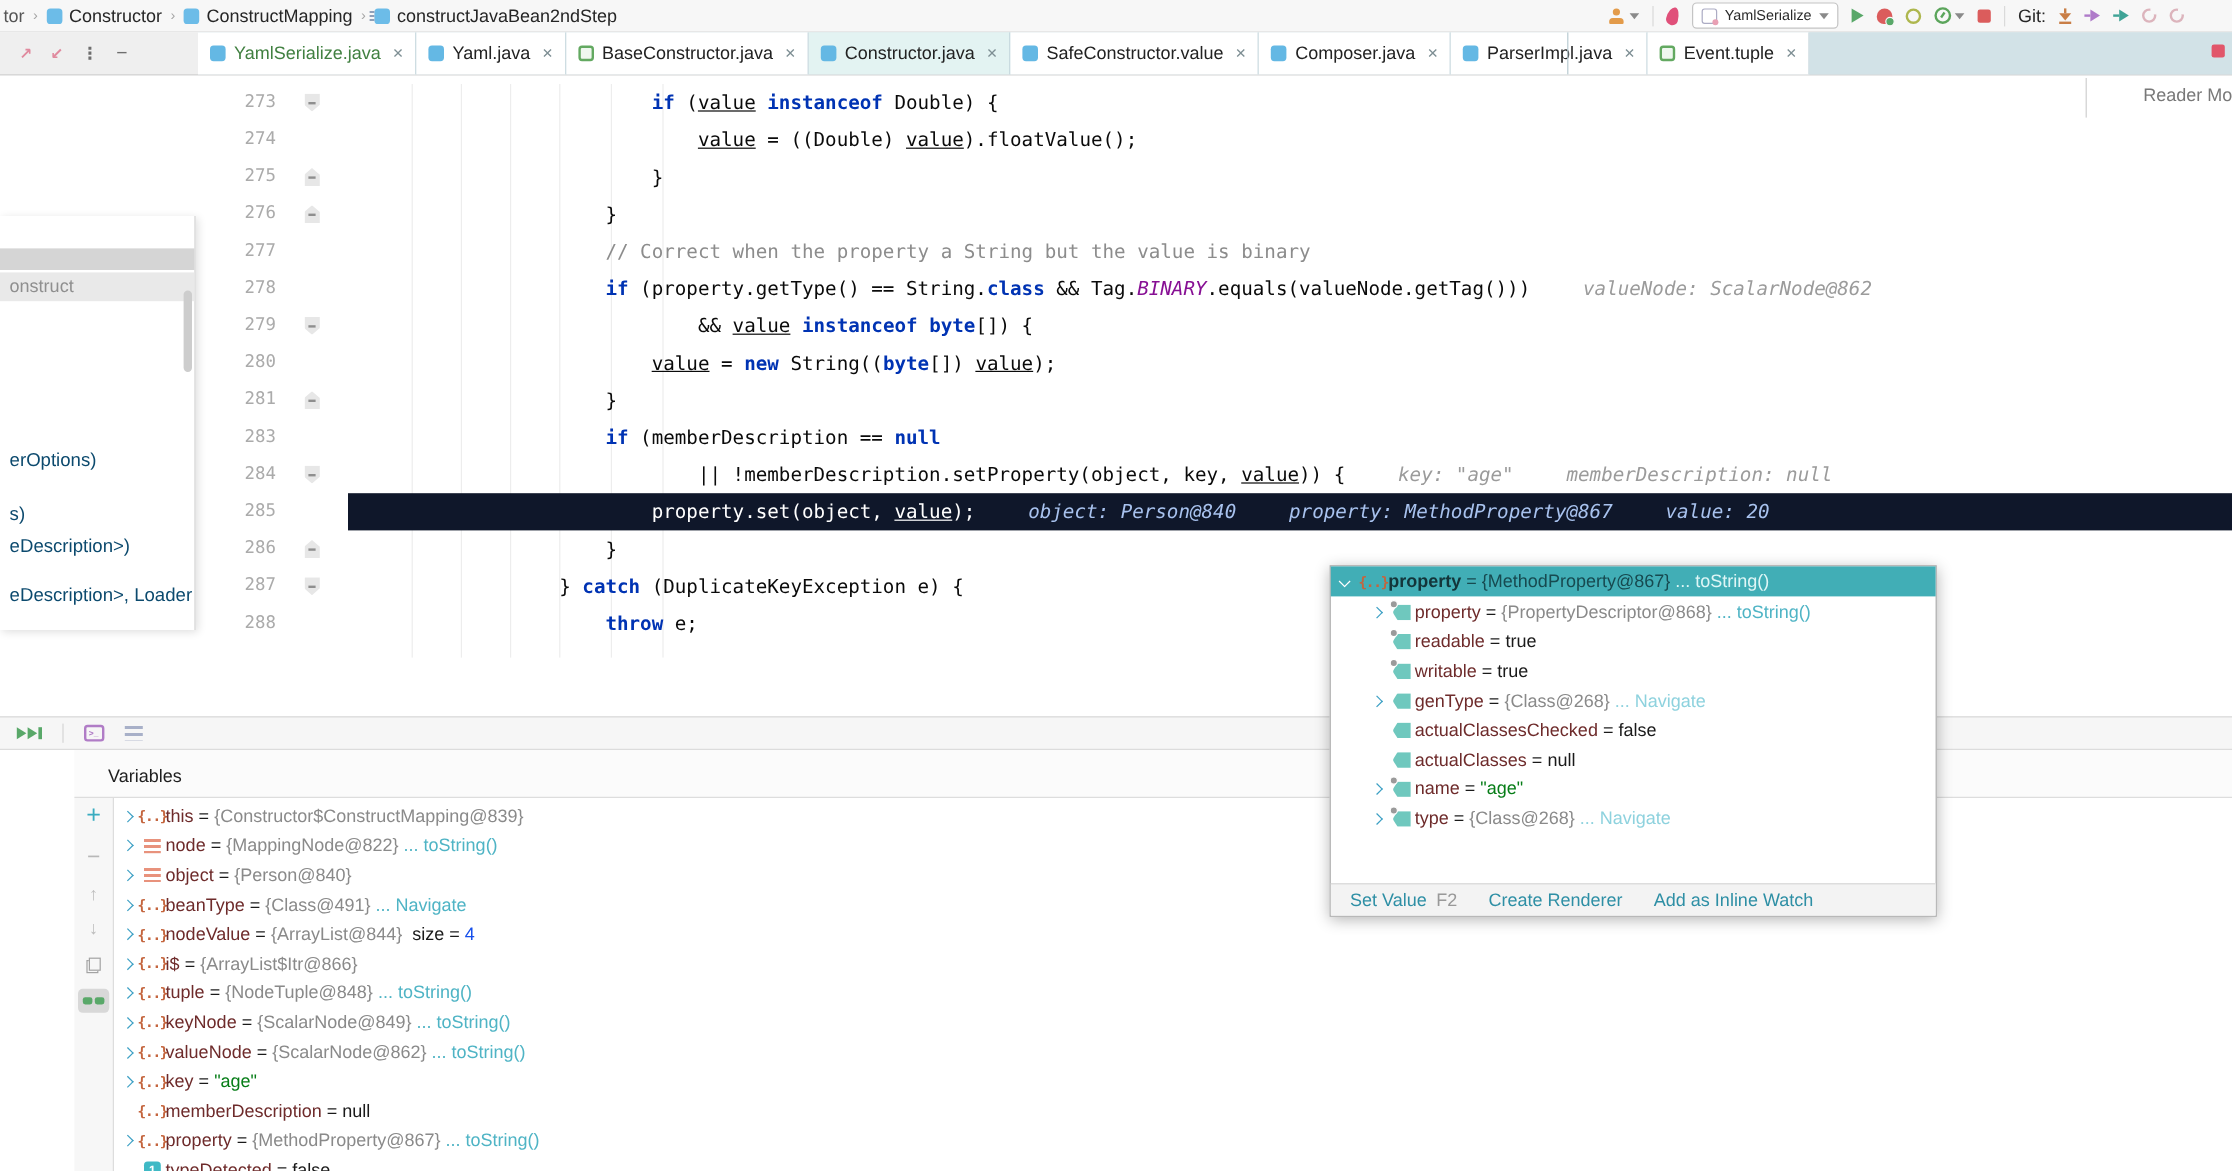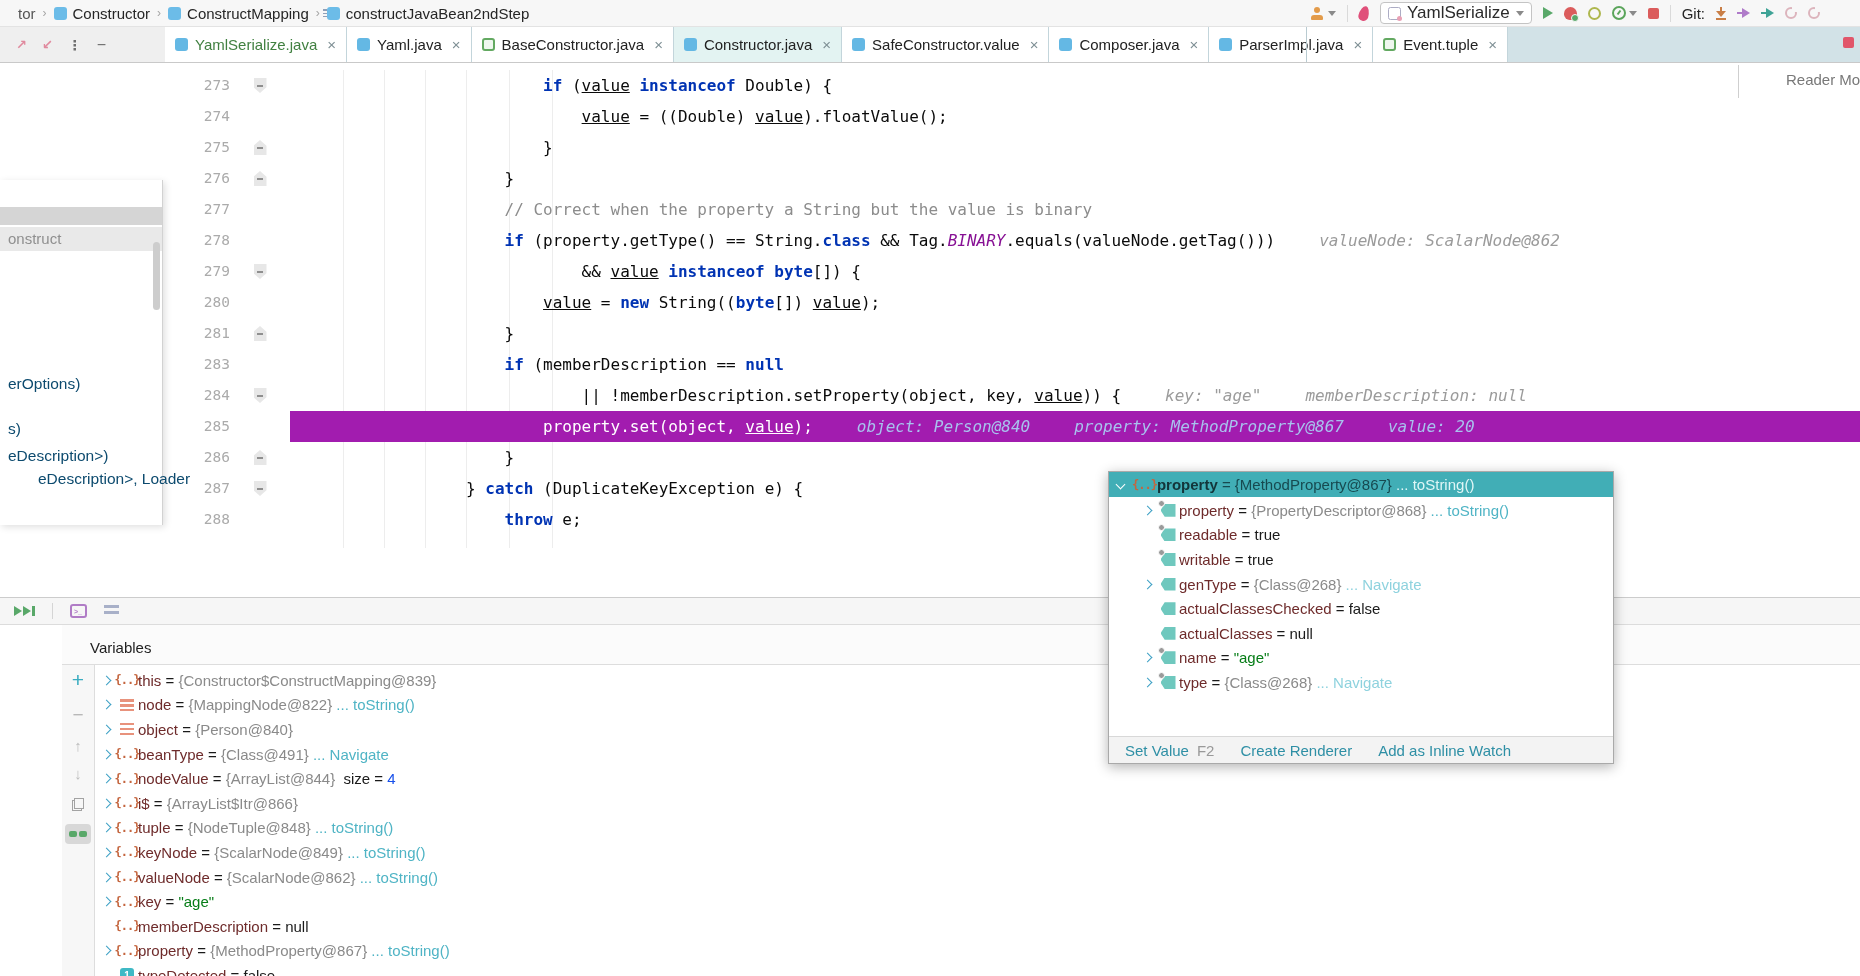--- a/index.html
+++ b/index.html
@@ -1,35 +1,35 @@
 <!DOCTYPE html>
 <html><head>
 <meta charset="utf-8">
 <style>
   html,body{margin:0;padding:0;}
   body{width:1860px;height:976px;position:relative;overflow:hidden;background:#fff;
        font-family:"Liberation Sans","DejaVu Sans",sans-serif;-webkit-font-smoothing:antialiased;}
   
   .topbar{position:absolute;left:0;top:0;width:100%;height:27px;background:#F7F7F7;
           border-bottom:1px solid #E3E3E3;display:flex;align-items:center;box-sizing:border-box;}
-  .crumbs{display:flex;gap:7px;padding-left:18px;font-size:15px;color:#262626;}
+  .crumbs{display:flex;gap:7px;padding-left:3px;font-size:15px;color:#262626;}
   .crumb{display:flex;align-items:center;gap:6px;}
   .crumb-sep{color:#A6A6A6;font-size:12px;}
   .ci{width:13px;height:13px;border-radius:3px;background:#6CBCE8;display:inline-block;position:relative;flex:none;}
   .ci.method::before{content:"";position:absolute;left:-4px;top:2px;width:4px;height:9px;
      background:repeating-linear-gradient(#8FA0B8 0 1.5px,transparent 1.5px 3.5px);}
   .tb-right{margin-left:auto;display:flex;align-items:center;gap:11px;padding-right:40px;}
   .i-users{position:relative;width:15px;height:13px;display:inline-block;}
   .i-users::before{content:"";position:absolute;left:4px;top:0;width:6px;height:6px;border-radius:50%;background:#E39B4A;}
   .i-users::after{content:"";position:absolute;left:1px;bottom:0;width:12px;height:5px;border-radius:3px 3px 1px 1px;background:#E39B4A;}
   .caret{width:0;height:0;border-left:4px solid transparent;border-right:4px solid transparent;border-top:5px solid #8A8A8A;display:inline-block;}
   .vbar{width:1px;height:17px;background:#DADADA;}
   .i-flame{width:10px;height:15px;background:#E0507A;border-radius:55% 45% 50% 50%/70% 70% 30% 30%;transform:rotate(14deg);}
   .runbox{height:20px;background:#fff;border:1px solid #C4C4C4;border-radius:4px;display:flex;align-items:center;gap:6px;
-          padding:0 7px;font-size:17px;color:#2B2B2B;}
+          padding:0 7px;font-size:12px;color:#2B2B2B;}
   .mini-cfg{width:11px;height:11px;border:1.5px solid #ACACC4;border-radius:2.5px;position:relative;}
   .mini-cfg::after{content:"";position:absolute;right:-2px;bottom:-2px;width:5px;height:5px;border-radius:50%;background:#E9A0B4;}
   .i-play{width:0;height:0;border-top:6px solid transparent;border-bottom:6px solid transparent;border-left:10px solid #59A869;}
   .i-bug{width:13px;height:13px;background:#DB5C5C;border-radius:50% 50% 45% 45%;position:relative;}
   .i-bug::after{content:"";position:absolute;right:-2px;bottom:-2px;width:6px;height:6px;border-radius:50%;background:#59A869;border:1px solid #F7F7F7;}
   .i-cov{width:13px;height:13px;border:2.5px solid #AEB74E;border-radius:50%;box-sizing:border-box;}
   .i-gauge{width:14px;height:14px;border:2px solid #5BA55B;border-radius:50%;box-sizing:border-box;position:relative;}
   .i-gauge::after{content:"";position:absolute;left:4.5px;top:1.5px;width:2px;height:5px;background:#5BA55B;transform:rotate(35deg);}
   .i-stop{width:11px;height:11px;background:#DB5C5C;border-radius:2px;}
   .gitlbl{font-size:15px;color:#262626;}
@@ -74,21 +74,21 @@
   .fm{width:13px;height:15px;background:#E7E7E7;position:relative;}
   .fm.v{clip-path:polygon(0 0,100% 0,100% 62%,50% 100%,0 62%);}
   .fm.u{clip-path:polygon(50% 0,100% 38%,100% 100%,0 100%,0 38%);}
   .fm::after{content:"";position:absolute;left:3.5px;top:7px;width:6px;height:1.5px;background:#8F8F8F;}
   .ctext{flex:1;padding-left:176px;}
   .t-kw{color:#0033B3;font-weight:600;}
   .t-cmt{color:#8C8C8C;}
   .t-st{color:#871094;font-style:italic;}
   .t-und{text-decoration:underline;}
   .hint{font-style:italic;color:#9B9B9B;margin-left:44px;}
-  .crow.exec .ctext{background:#a21caf;}
+  .crow.exec .ctext{background:#0f172a;}
   .crow.exec .ctext span{color:#FFFFFF;}
   .crow.exec .ctext .hint{color:#A8C2EE;}
   .reader{position:absolute;left:1786px;top:8px;font-size:15px;color:#787878;white-space:nowrap;}
   .ed-vline{position:absolute;left:1738px;top:2px;width:1px;height:33px;background:#CFCFCF;}
   
   .leftpanel{position:absolute;left:0;top:180px;width:162px;height:345px;background:#fff;z-index:5;
              border-right:1px solid #D2D2D2;box-shadow:2px 2px 7px rgba(0,0,0,0.13);}
   .lp-band{position:absolute;left:0;right:0;top:27px;height:18px;background:#D5D5D5;}
   .lp-sel{position:absolute;left:0;right:0;top:47px;height:24px;background:#E9E9E9;color:#8F8F8F;
           font-size:15px;line-height:24px;padding-left:8px;box-sizing:border-box;}
@@ -311,21 +311,21 @@
   <div class="ed-vline"></div>
 </div>
 
 <div class="leftpanel">
   <div class="lp-band"></div>
   <div class="lp-sel">onstruct</div>
   <div id="lp-items">
       <div class="lp-item" style="top: 195px;">erOptions)</div>
       <div class="lp-item" style="top: 240px;">s)</div>
       <div class="lp-item" style="top: 267px;">eDescription&gt;)</div>
-      <div class="lp-item" style="top: 290px; margin-left: 30px;">eDescription&gt;, Loader</div>
+      <div class="lp-item" style="top: 308px;">eDescription&gt;, Loader</div>
     </div>
   <div class="lp-scroll"></div>
 </div>
 
 <div class="panel">
   <div class="pstrip">
     <span class="i-resume">
         <span class="tri"></span>
         <span class="tri"></span>
         <span class="bar"></span>

